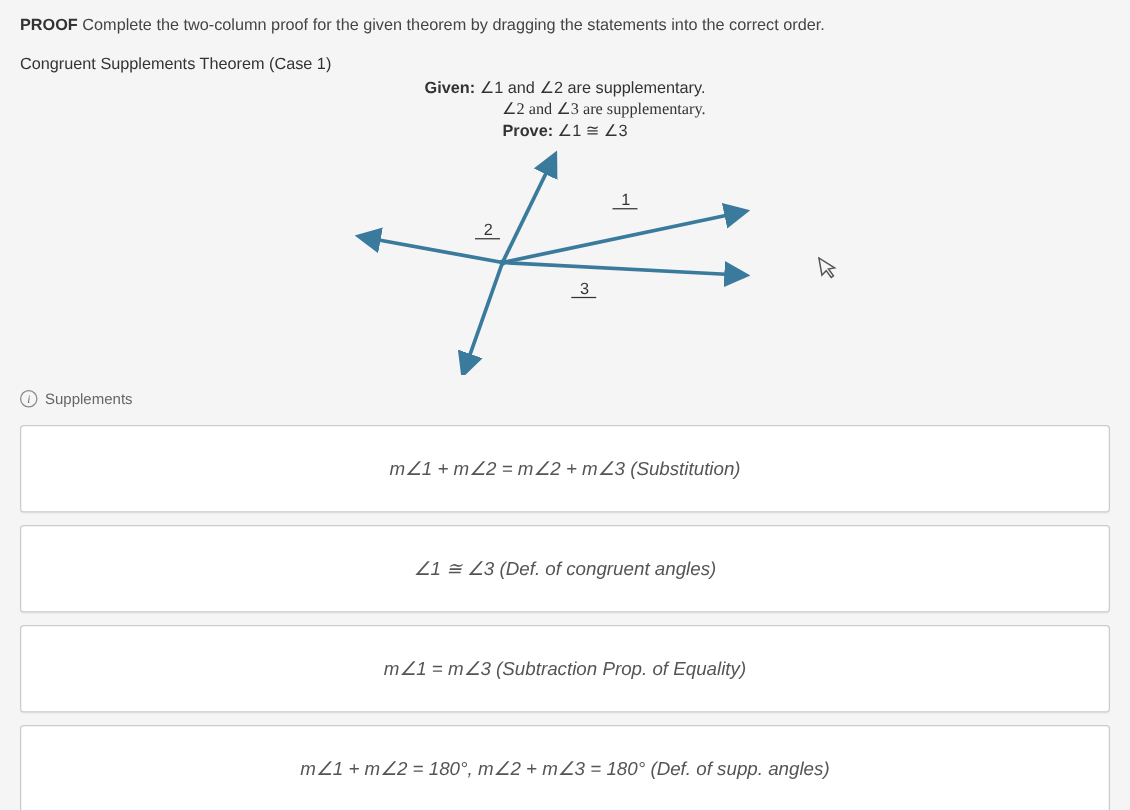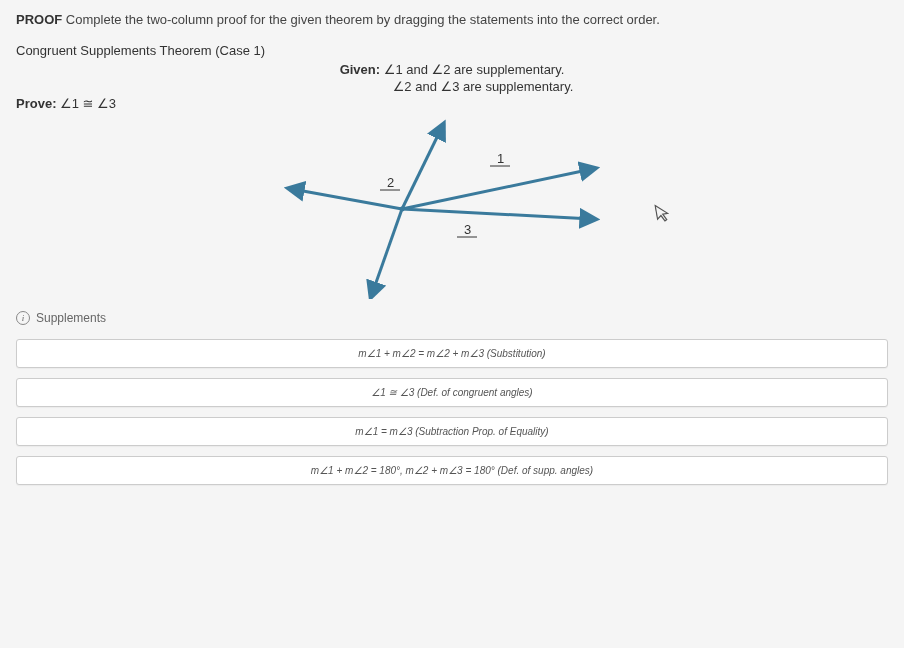--- a/index.html
+++ b/index.html
@@ -10,22 +10,22 @@
       height: 648px;
       padding: 12px 16px;
       font-size: 13px;
       color: #444;
       position: relative;
     }
     .header-line { margin-bottom: 12px; }
     .bold { font-weight: bold; color: #333; }
     .theorem { margin-bottom: 4px; color: #333; margin-top: 16px; }
     .given-block { margin-bottom: 2px; color: #333; text-align: center; }
-    .indent { margin-left: 62px; }
-    .prove { margin-bottom: 8px; color: #333; }
+    .indent { margin-left: 62px; font-family: Liberation Serif, serif; }
+    .prove { margin-bottom: 8px; color: #333; text-align: center; }
     .diagram-wrap {
       width: 100%;
       display: flex;
       justify-content: center;
       margin-top: 4px;
       margin-bottom: 12px;
       position: relative;
     }
     .diagram { width: 360px; height: 180px; }
     .cursor {
@@ -52,23 +52,23 @@
       align-items: center; justify-content: center;
       font-size: 9px; color: #666;
       font-family: Georgia, serif;
       font-style: italic;
     }
     .stmt-list { display: flex; flex-direction: column; gap: 10px; }
     .stmt {
       background: #fff;
       border: 1px solid #ccc;
       border-radius: 3px;
-      padding: 8px 10px;
+      padding: 25px 10px;
       text-align: center;
-      font-size: 10px;
+      font-size: 15px;
       color: #555;
       cursor: grab;
       box-shadow: 0 1px 1px rgba(0,0,0,0.04);
     }
     .angle { font-style: normal; }
     .math { font-style: italic; }
   </style>
 </head>
 <body>
 

